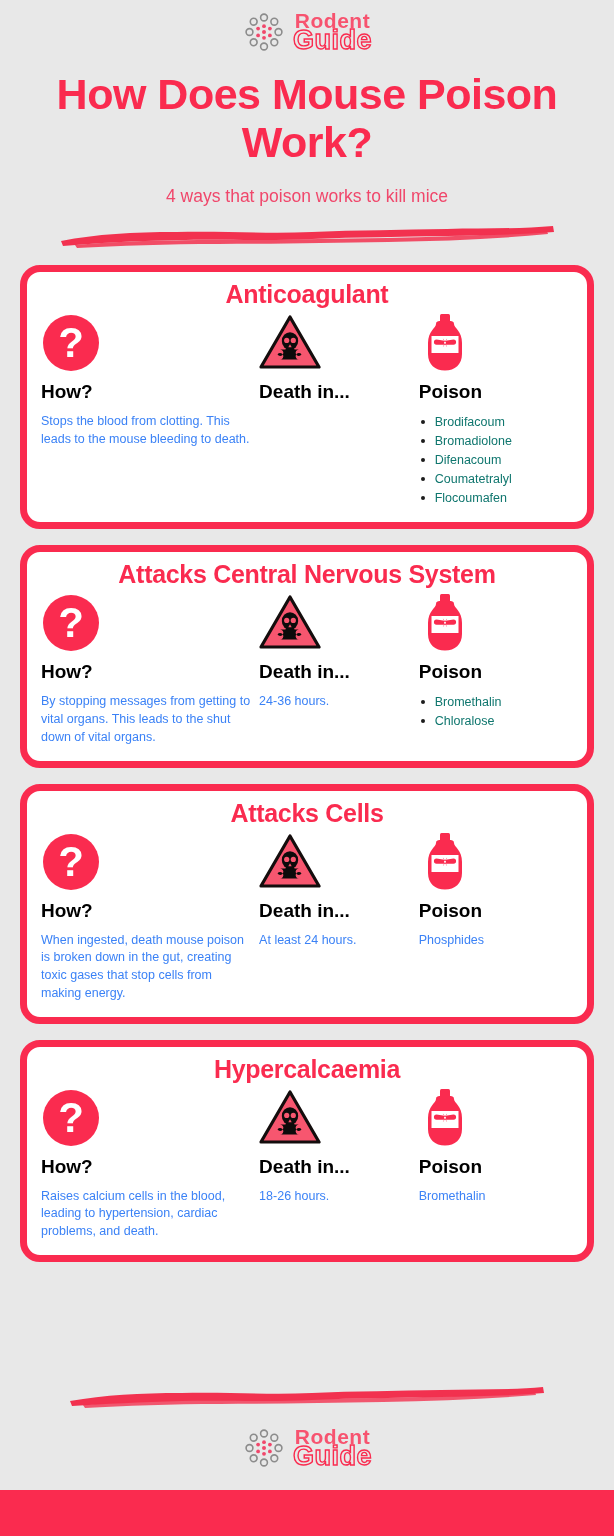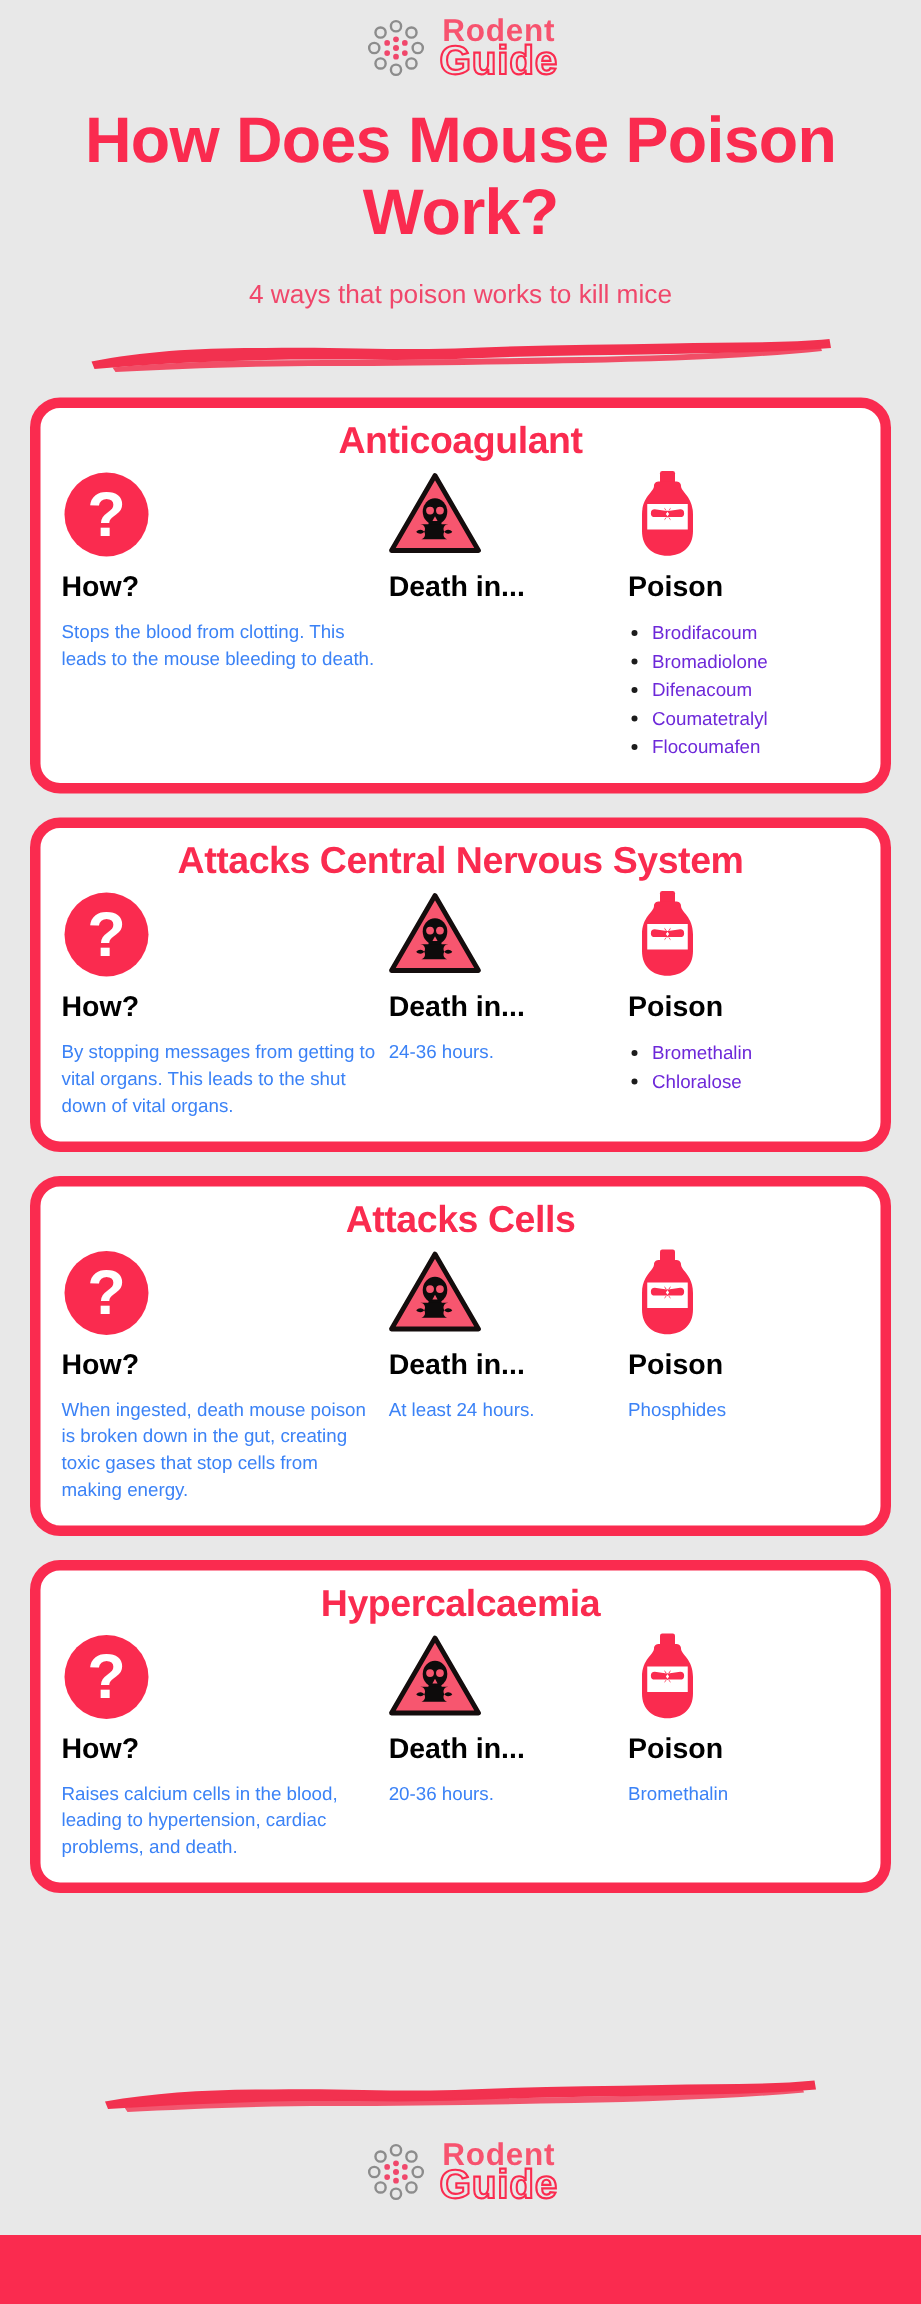--- a/index.html
+++ b/index.html
@@ -133,21 +133,21 @@
 
   .col-text {
     font-size: 12.5px;
     color: #3b82f6;
     line-height: 1.42;
   }
 
   ul.poison-list {
     list-style: none;
     font-size: 12.5px;
-    color: #6d28d9;
+    color: #0f766e;
     line-height: 1.52;
   }
   ul.poison-list li {
     position: relative;
     padding-left: 16px;
   }
   ul.poison-list li::before {
     content: "";
     position: absolute;
     left: 2px;
@@ -433,21 +433,21 @@
                 <rect x="26.6" y="33" width="8.8" height="4.2" rx="1.3"></rect>
                 <circle cx="27.7" cy="25.4" r="2.6" fill="#f7566f"></circle>
                 <circle cx="34.3" cy="25.4" r="2.6" fill="#f7566f"></circle>
                 <path d="M31,29.2 l-1.7,3.1 h3.4 Z" fill="#f7566f"></path>
                 <path d="M18.5,39.5 a3.2,3.2 0 1,1 2.6,5 l18.8,0 a3.2,3.2 0 1,1 2.6,-5
                          a3.2,3.2 0 1,1 -2.6,-5 l-18.8,0 a3.2,3.2 0 1,1 -2.6,5 Z"></path>
               </g>
             </svg>
           </div>
           <div class="col-label">Death in...</div>
-          <div class="col-text">20-36 hours.</div>
+          <div class="col-text">18-26 hours.</div>
         </div>
 
         <div class="col col-poison">
           <div class="icon-box">
             <svg width="52" height="62" viewBox="0 0 52 62">
               <rect x="21" y="2" width="10" height="9" rx="1.5" fill="#fa2b4f"></rect>
               <path d="M17,12 C17,9.8 18.6,9 20.5,9 L31.5,9 C33.4,9 35,9.8 35,12
                        C35,16 43,19 43,31 L43,42 C43,52.5 36,58.5 26,58.5
                        C16,58.5 9,52.5 9,42 L9,31 C9,19 17,16 17,12 Z" fill="#fa2b4f"></path>
               <rect x="12.5" y="24" width="27" height="17" fill="#ffffff"></rect>

